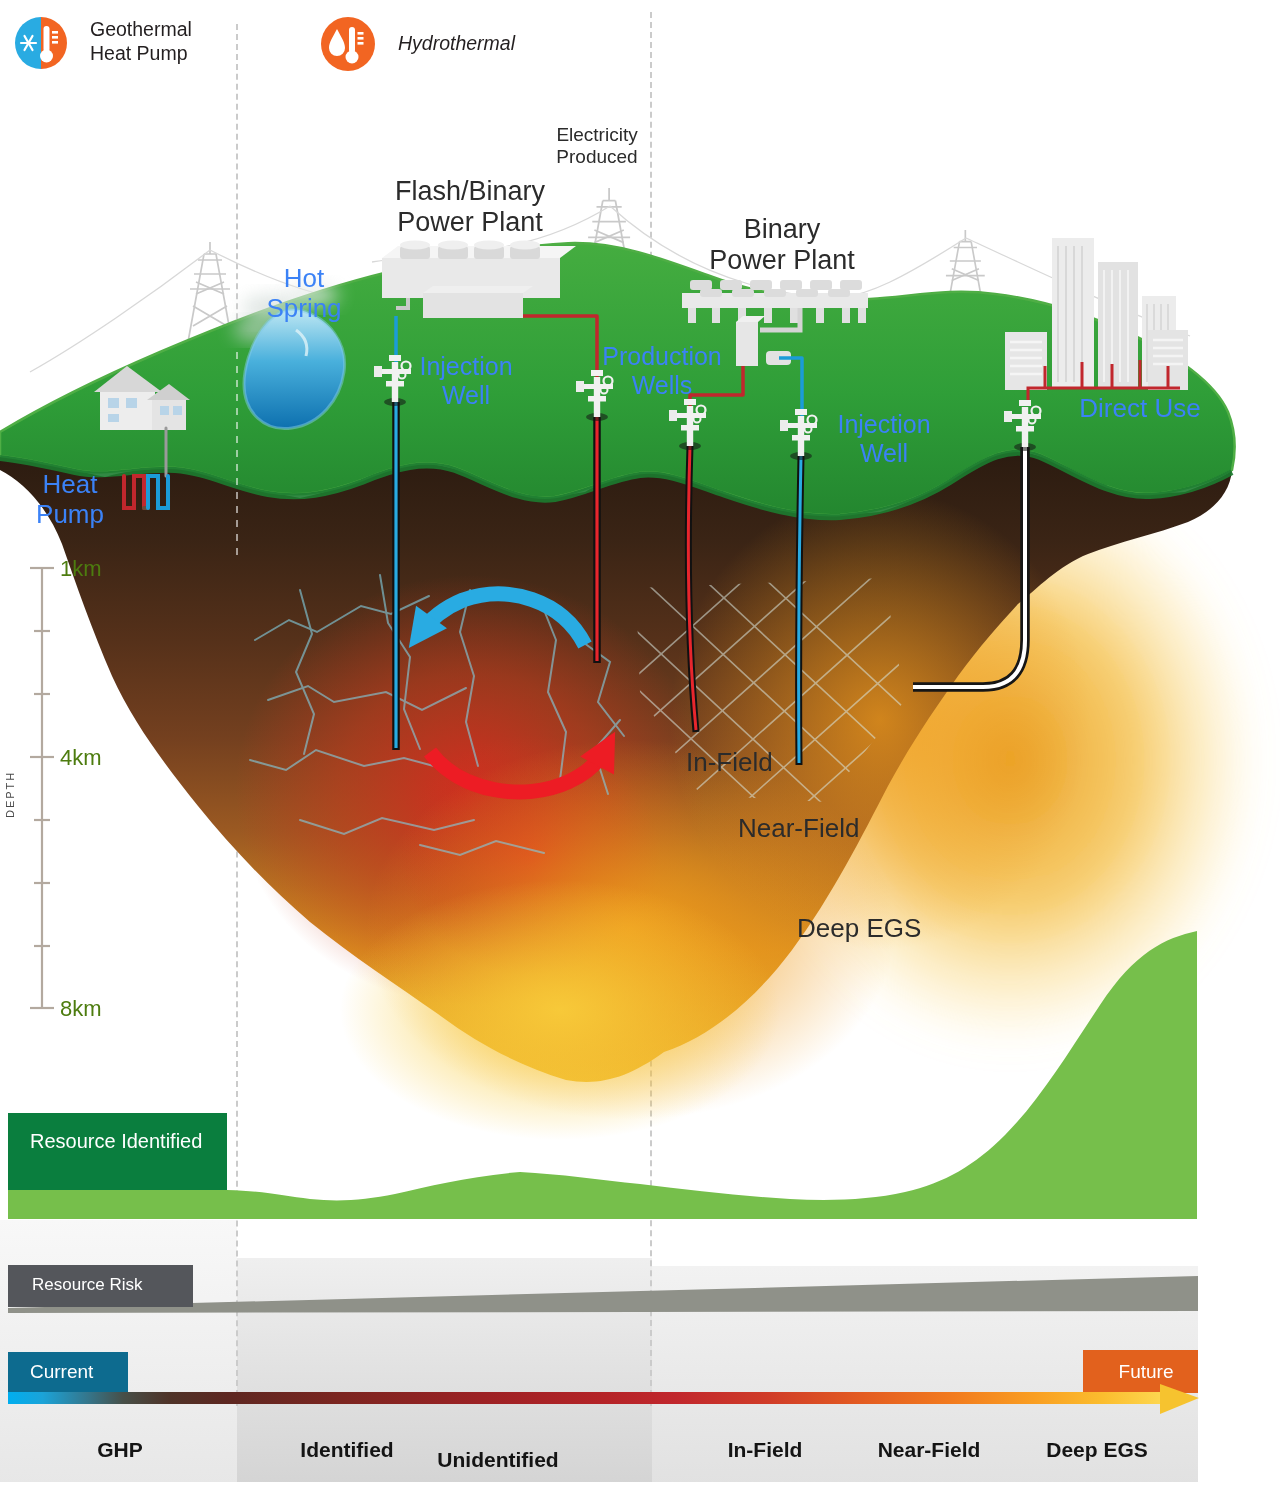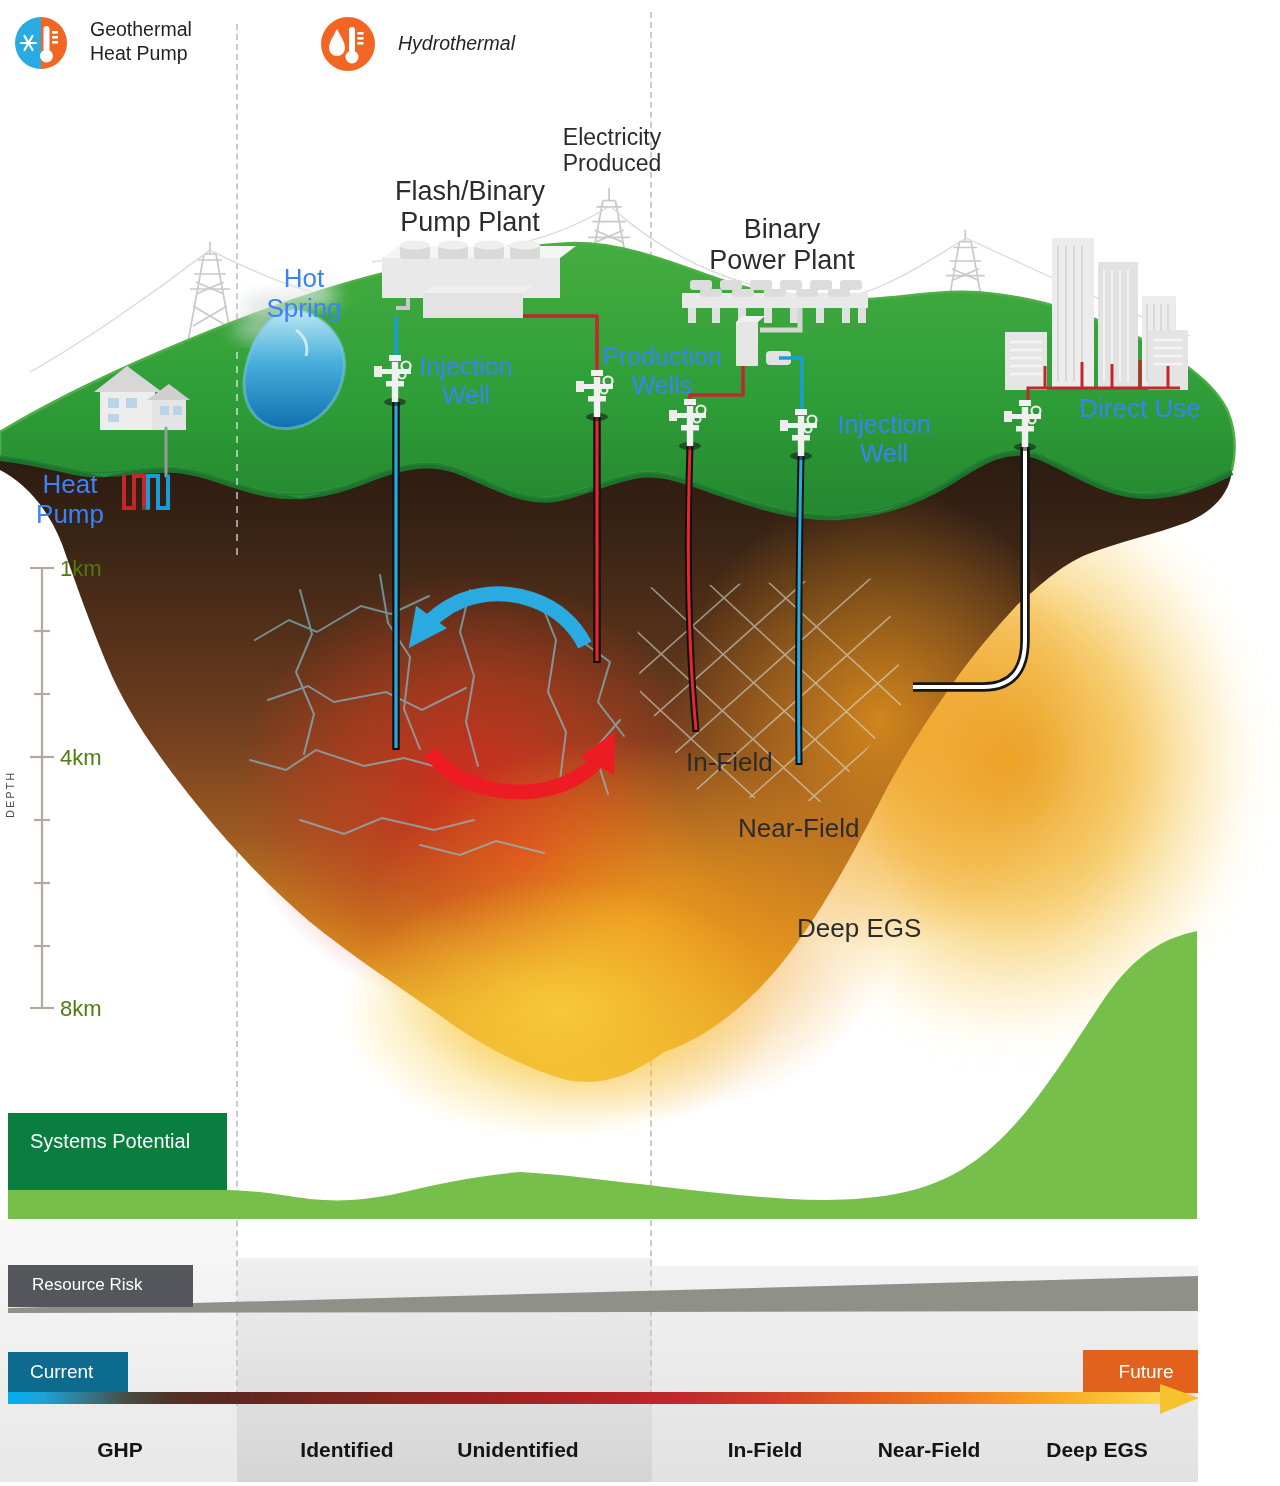--- a/index.html
+++ b/index.html
@@ -413,24 +413,24 @@
       <g fill="#fff">
           <rect x="37.5" y="16" width="6" height="2.6"></rect>
           <rect x="37.5" y="21" width="6" height="2.6"></rect>
           <rect x="37.5" y="26" width="6" height="2.6"></rect>
         </g>
     </svg>
     <div class="legtxt" style="padding-top:16px;">Hydrothermal</div>
   </div>
 
 
-  <div class="lbl" style="left:612px;top:124px;font-size:23px;">Electricity
+  <div class="lbl" style="left:597px;top:124px;font-size:19px;text-align:right;">Electricity
 Produced</div>
   <div class="lbl" style="left:470px;top:176px;font-size:27px;">Flash/Binary
-Pump Plant</div>
+Power Plant</div>
   <div class="lbl" style="left:782px;top:214px;font-size:27px;">Binary
 Power Plant</div>
   <div class="lbl w" style="left:304px;top:264px;font-size:26px;">Hot
 Spring</div>
   <div class="lbl w" style="left:466px;top:352px;font-size:25px;">Injection
 Well</div>
   <div class="lbl w" style="left:662px;top:342px;font-size:25px;">Production
 Wells</div>
   <div class="lbl w" style="left:884px;top:410px;font-size:25px;">Injection
 Well</div>
@@ -439,25 +439,25 @@
 Pump</div>
   <div class="lbl la" style="left:686px;top:748px;font-size:26px;">In-Field</div>
   <div class="lbl la" style="left:738px;top:814px;font-size:26px;">Near-Field</div>
   <div class="lbl la" style="left:797px;top:914px;font-size:26px;">Deep EGS</div>
 
   <div class="dep" style="left:60px;top:556px;">1km</div>
   <div class="dep" style="left:60px;top:745px;">4km</div>
   <div class="dep" style="left:60px;top:996px;">8km</div>
   <div class="depth-rot" style="left:4px;top:818px;">DEPTH</div>
 
-  <div class="boxlbl" style="left:30px;top:1130px;font-size:20px;">Systems Potential</div>
+  <div class="boxlbl" style="left:30px;top:1130px;font-size:20px;">Resource Identified</div>
   <div class="boxlbl" style="left:32px;top:1275px;font-size:17px;">Resource Risk</div>
   <div class="boxlbl" style="left:30px;top:1361px;font-size:19px;">Current</div>
   <div class="boxlbl" style="left:1146px;top:1361px;font-size:19px;transform:translateX(-50%);">Future</div>
 
   <div class="cat" style="left:120px;">GHP</div>
   <div class="cat" style="left:347px;">Identified</div>
-  <div class="cat" style="left:518px;">Unidentified</div>
+  <div class="cat" style="left:498px;margin-top:10px;">Unidentified</div>
   <div class="cat" style="left:765px;">In-Field</div>
   <div class="cat" style="left:929px;">Near-Field</div>
   <div class="cat" style="left:1097px;">Deep EGS</div>
 
 </div>
 
 </body></html>

